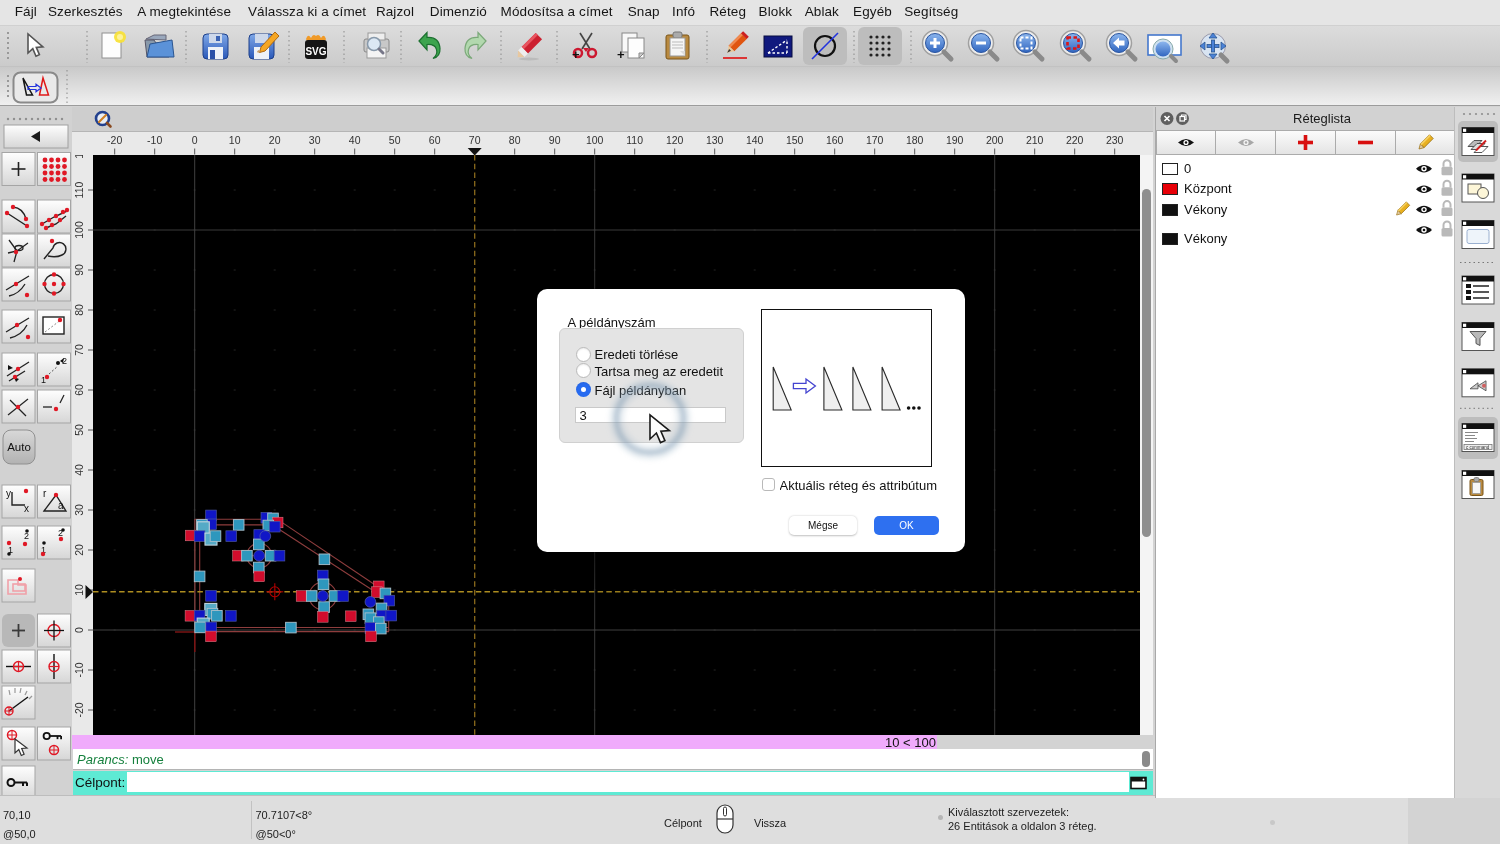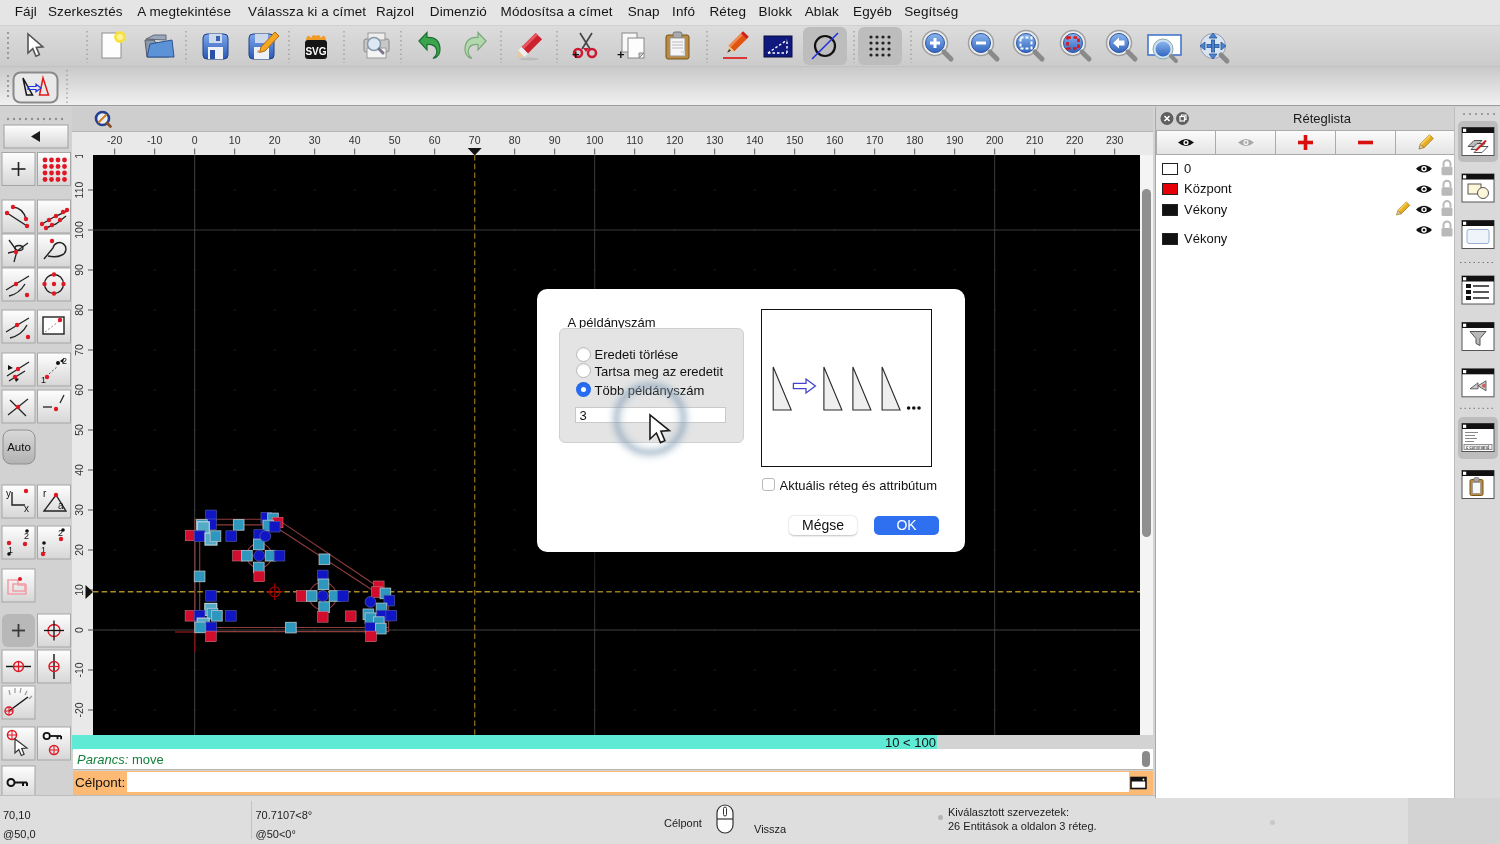--- a/index.html
+++ b/index.html
@@ -12,23 +12,23 @@
 #tb1{position:absolute;left:0;top:26px;width:1500px;height:41px;background:linear-gradient(#dcdcdc,#cbcbcb);border-bottom:1px solid #c2c2c2;box-sizing:border-box;}
 #tb2{position:absolute;left:0;top:67px;width:1500px;height:39px;background:linear-gradient(#c9c9c9,#f0f0f0);border-bottom:1px solid #9c9c9c;box-sizing:border-box;}
 
 #palette{position:absolute;left:0;top:107px;width:72px;height:691px;background:#d2d2d2;}
 
 #tabbar{position:absolute;left:72px;top:107px;width:1081px;height:24px;background:#cecece;border-bottom:1px solid #b5b5b5;}
 #hruler{position:absolute;left:72px;top:132px;width:1081px;height:23px;background:#e9e9e9;}
 #vruler{position:absolute;left:72px;top:155px;width:21px;height:580px;background:#e9e9e9;}
 #canvas{position:absolute;left:93px;top:155px;width:1047px;height:580px;background:#000;}
 #vscroll{position:absolute;left:1140px;top:155px;width:13px;height:580px;background:#f4f4f4;}
-#hstrip{position:absolute;left:72px;top:735px;width:865px;height:15px;background:#5eead4;}
+#hstrip{position:absolute;left:72px;top:735px;width:865px;height:15px;background:#f0abfc;}
 #cmdhist{position:absolute;left:73px;top:749px;width:1080px;height:20px;background:#fff;border-bottom:1px solid #b4b4b4;}
-#cmdin{position:absolute;left:73px;top:771px;width:1080px;height:24px;background:#fdba74;border-bottom:1px solid #b4b4b4;}
+#cmdin{position:absolute;left:73px;top:771px;width:1080px;height:24px;background:#5eead4;border-bottom:1px solid #b4b4b4;}
 
 #status{position:absolute;left:0;top:795px;width:1408px;height:49px;background:#dedede;border-top:1px solid #bdbdbd;}
 #status div{position:absolute;font-size:11px;color:#1c1c1c;}
 
 #dock{position:absolute;left:1155px;top:107px;width:299px;height:691px;background:#fff;border-left:1px solid #a9a9a9;}
 #docktitle{position:absolute;left:0;top:0;width:299px;height:23px;background:#d2d2d2;border-bottom:1px solid #b0b0b0;}
 #dockbar{position:absolute;left:0;top:23px;width:299px;height:25px;background:#f2f2f2;}
 .dockbtn{position:absolute;top:0;height:25px;background:linear-gradient(#fbfbfb,#e4e4e4);border:1px solid #ababab;box-sizing:border-box;}
 .lrow{position:absolute;left:0;width:299px;height:20.5px;font-size:13px;color:#111;}
 .swatch{position:absolute;left:6px;top:4px;width:16px;height:12px;border:1.2px solid #222;box-sizing:border-box;}
@@ -37,21 +37,21 @@
 
 #dialog{position:absolute;left:537px;top:289px;width:428px;height:263px;background:#ffffff;border-radius:10px;box-shadow:0 18px 50px rgba(0,0,0,.6),0 0 0 1px rgba(0,0,0,.18);}
 .dlabel{position:absolute;font-size:13px;color:#111;}
 #groupbox{position:absolute;left:22px;top:39px;width:183px;height:113px;background:#e4e4e4;border:1px solid #d0d0d0;border-radius:6px;}
 .radio{position:absolute;width:15px;height:15px;border-radius:50%;box-sizing:border-box;background:#fff;border:1px solid #b9b9b9;box-shadow:inset 0 1px 1.5px rgba(0,0,0,.08);}
 .radio.sel{background:#276bf0;border:none;}
 .radio.sel:after{content:"";position:absolute;left:5px;top:5px;width:5px;height:5px;border-radius:50%;background:#fff;}
 #numinput{position:absolute;left:37.5px;top:117.5px;width:151px;height:16px;background:#fff;border:1px solid #c9c9c9;box-sizing:border-box;font-size:13px;color:#111;padding-left:4px;line-height:15px;}
 #preview{position:absolute;left:223.5px;top:20px;width:171px;height:158px;background:#fff;border:1.3px solid #111;box-sizing:border-box;}
 #checkbox{position:absolute;left:225px;top:189px;width:13px;height:13px;background:#fff;border:1px solid #b9b9b9;border-radius:3px;box-sizing:border-box;}
-.btn{position:absolute;top:227px;height:19px;border-radius:5px;font-size:14px;text-align:center;line-height:19px;}
+.btn{position:absolute;top:227px;height:19px;border-radius:5px;font-size:10px;text-align:center;line-height:19px;}
 #btncancel{left:252px;width:68px;background:#fff;color:#111;box-shadow:0 .5px 2px rgba(0,0,0,.25);}
 #btnok{left:337px;width:65px;background:#2e70f0;color:#fff;}
 </style>
 </head>
 <body>
 <div id="app">
 <div id="menubar">
 <span style="left:14.7px">Fájl</span>
 <span style="left:48px">Szerkesztés</span>
 <span style="left:137.3px">A megtekintése</span>
@@ -759,21 +759,21 @@
 <div style="left:3px;top:32px">@50,0</div>
 <div style="left:251px;top:5px;width:1px;height:38px;background:#c2c2c2"></div>
 <div style="left:255.5px;top:13px">70.7107&lt;8°</div>
 <div style="left:255.5px;top:32px">@50&lt;0°</div>
 <div style="left:664px;top:21px">Célpont</div>
 <svg width="22" height="32" style="position:absolute;left:714px;top:8px">
         <rect x="3" y="1" width="16" height="28" rx="8" fill="#fff" stroke="#333" stroke-width="1.2"></rect>
         <line x1="3" y1="15" x2="19" y2="15" stroke="#333" stroke-width="1.2"></line>
         <rect x="9.5" y="3" width="3" height="9" rx="1.5" fill="#fff" stroke="#333"></rect>
       </svg>
-<div style="left:754px;top:27px">Vissza</div>
+<div style="left:754px;top:21px">Vissza</div>
 <div style="left:938px;top:19px;width:5px;height:5px;border-radius:50%;background:#b5b5b5"></div>
 <div style="left:1270px;top:24px;width:5px;height:5px;border-radius:50%;background:#c8c8c8"></div>
 <div style="left:948px;top:10px">Kiválasztott szervezetek:</div>
 <div style="left:948px;top:24px">26 Entitások a oldalon 3 réteg.</div>
 </div>
 <div id="dock">
 <div id="docktitle">
 <svg width="40" height="23" style="position:absolute;left:0;top:0">
 <circle cx="11" cy="11.5" r="6.5" fill="#5f5f5f"></circle>
           <path d="M8.5,9 l5,5 m0,-5 l-5,5" stroke="#fff" stroke-width="1.6"></path>
@@ -961,21 +961,21 @@
 </svg>
 </div>
 <div id="dialog">
 <div class="dlabel" style="left:30.5px;top:25.5px">A példányszám</div>
 <div id="groupbox"></div>
 <div class="radio" style="left:38.5px;top:57.5px"></div>
 <div class="dlabel" style="left:57.5px;top:58px">Eredeti törlése</div>
 <div class="radio" style="left:38.5px;top:74px"></div>
 <div class="dlabel" style="left:57.5px;top:74.5px">Tartsa meg az eredetit</div>
 <div class="radio sel" style="left:38.5px;top:93px"></div>
-<div class="dlabel" style="left:57.5px;top:93.5px">Több példányszám</div>
+<div class="dlabel" style="left:57.5px;top:93.5px">Fájl példányban</div>
 <div id="numinput">3</div>
 <div id="preview">
 <svg width="169" height="156" style="position:absolute;left:0;top:0">
 <g fill="#efefef" stroke="#2a2a2a" stroke-width="1.1">
 <path d="M11.2,57 L11.2,100 L29.2,100 Z"></path>
 <path d="M61.9,57 L61.9,100 L79.9,100 Z"></path>
 <path d="M90.9,57 L90.9,100 L108.9,100 Z"></path>
 <path d="M120.1,57 L120.1,100 L138.1,100 Z"></path>
 </g>
 <path d="M31.4,73.3 h12.6 v-4.3 l9.4,7 l-9.4,7 v-4.3 h-12.6 z" fill="none" stroke="#4444d0" stroke-width="1.3"></path>

